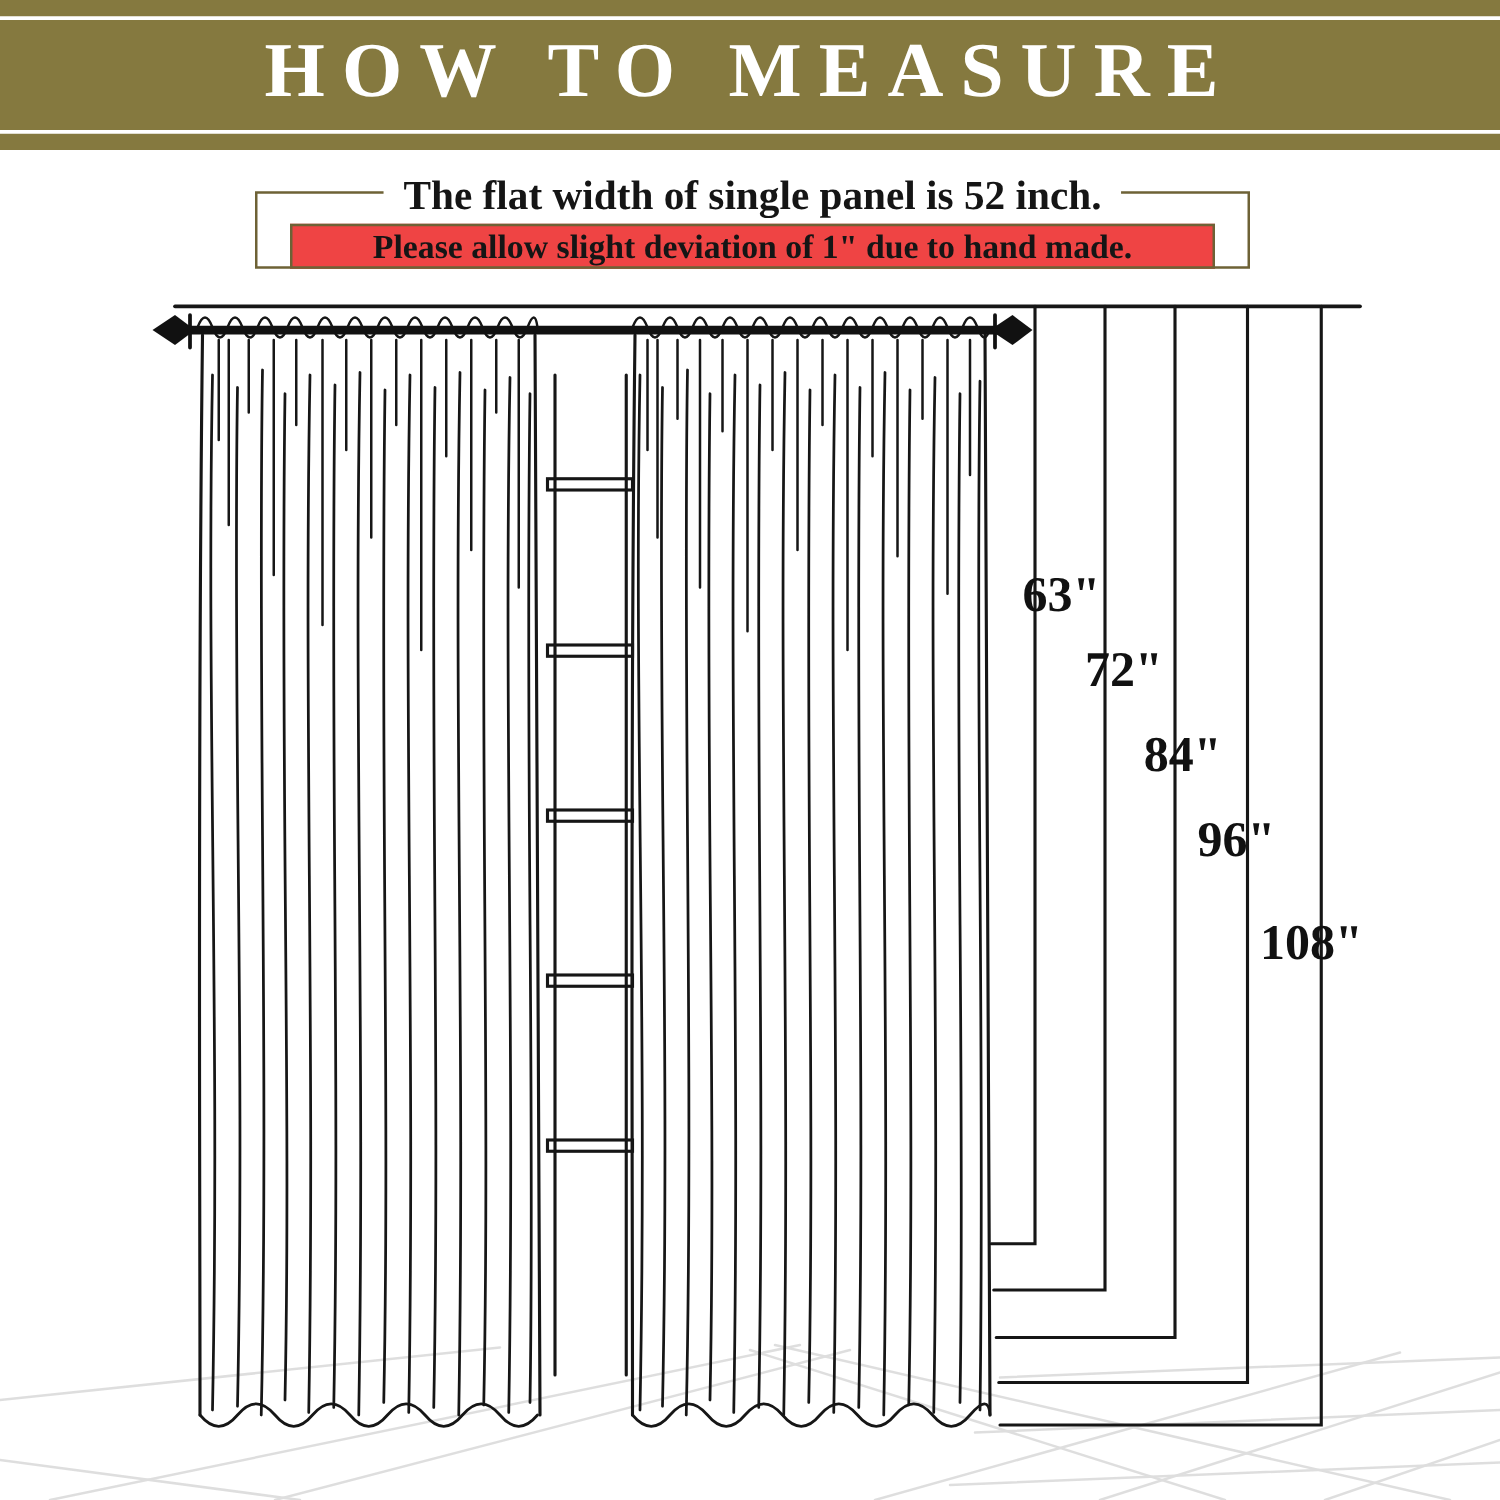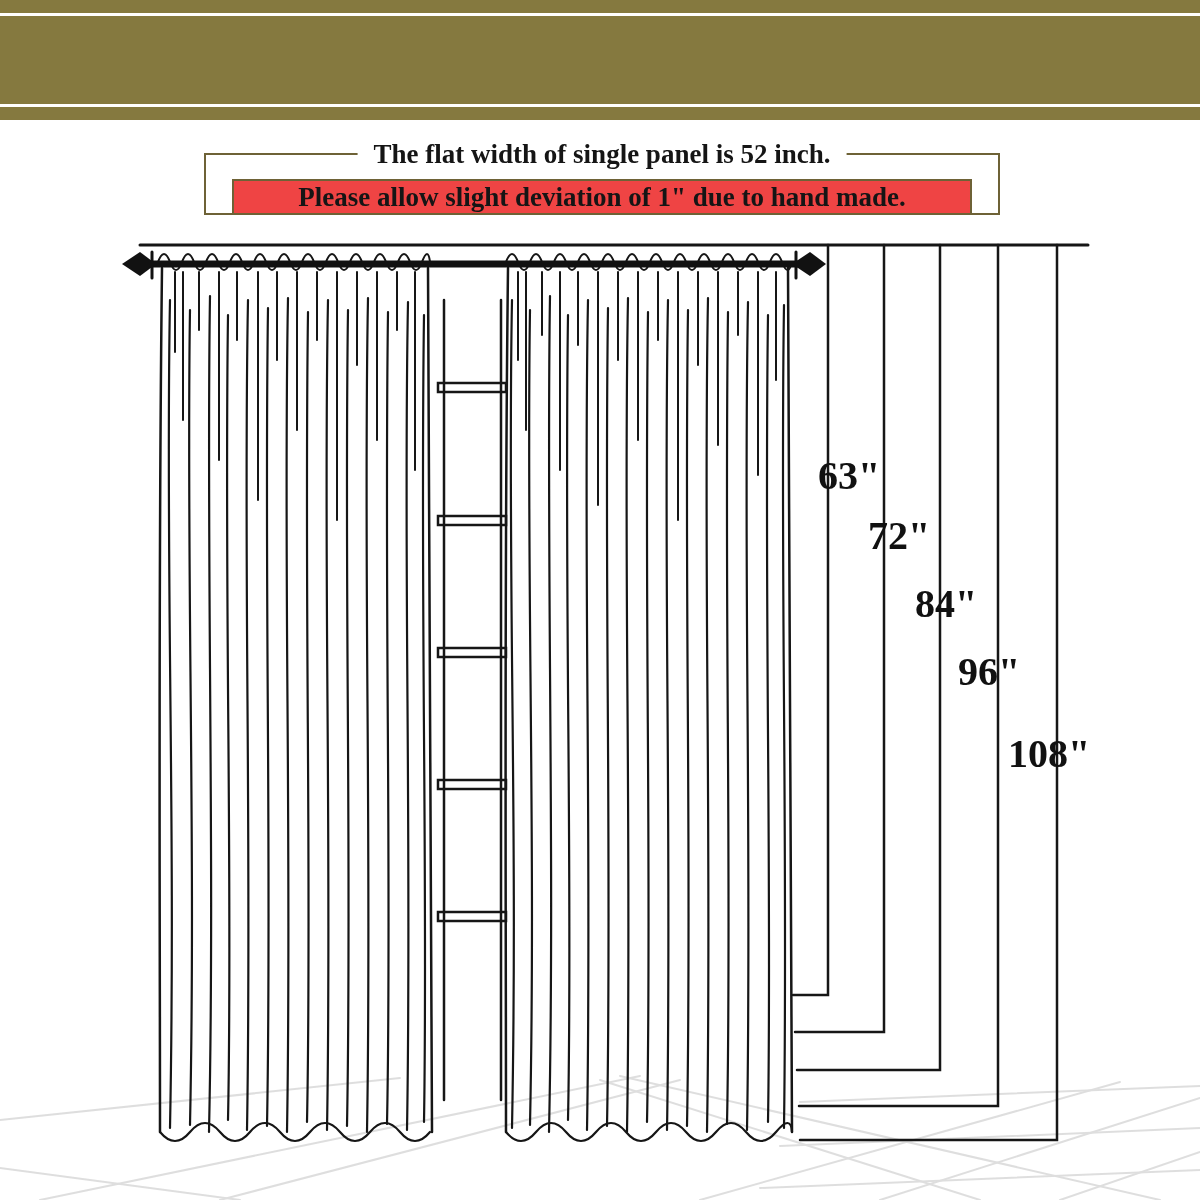--- a/index.html
+++ b/index.html
@@ -11,41 +11,42 @@
   .banner .rule.top{top:13px;}
   .banner .rule.bottom{bottom:13px;}
   .banner h1{margin:0;position:absolute;left:0;right:0;top:50%;transform:translateY(-54%);
     text-align:center;color:#ffffff;font-size:62px;font-weight:600;letter-spacing:0.22em;
     font-family:"Liberation Serif", serif;white-space:nowrap;}
 
   
   .note-box{position:absolute;left:204px;top:153px;width:792px;height:58px;border:2px solid #6e6236;}
   .note-line1{position:absolute;top:-16px;left:50%;transform:translateX(-50%);
     background:#ffffff;padding:0 16px;white-space:nowrap;
-    font-size:27px;font-weight:bold;}
+    font-size:33px;font-weight:bold;}
   .note-line2{position:absolute;left:26px;right:26px;top:24px;height:32px;
     background:#ef4444;border:2px solid #6e6236;
     display:flex;align-items:center;justify-content:center;
     font-size:27px;font-weight:bold;white-space:nowrap;}
 
   
   .diagram{position:absolute;left:0;top:0;width:1200px;height:1200px;}
   .measure-label{position:absolute;font-size:40px;font-weight:bold;color:#111111;
     font-family:"Liberation Serif", serif;white-space:nowrap;}
   .ml-0{left:818px;top:452px;}
   .ml-1{left:868px;top:512px;}
   .ml-2{left:915px;top:580px;}
   .ml-3{left:958px;top:648px;}
   .ml-4{left:1008px;top:730px;}
 </style>
 </head>
 <body>
 
 <div class="banner">
   <div class="rule top"></div>
+  <h1>HOW TO MEASURE</h1>
   <div class="rule bottom"></div>
 </div>
 
 <div class="note-box">
   <div class="note-line1">The flat width of single panel is 52 inch.</div>
   <div class="note-line2">Please allow slight deviation of 1" due to hand made.</div>
 </div>
 
 <svg class="diagram" viewBox="0 0 1200 1200" xmlns="http://www.w3.org/2000/svg" fill="none" stroke-linecap="round">
 

